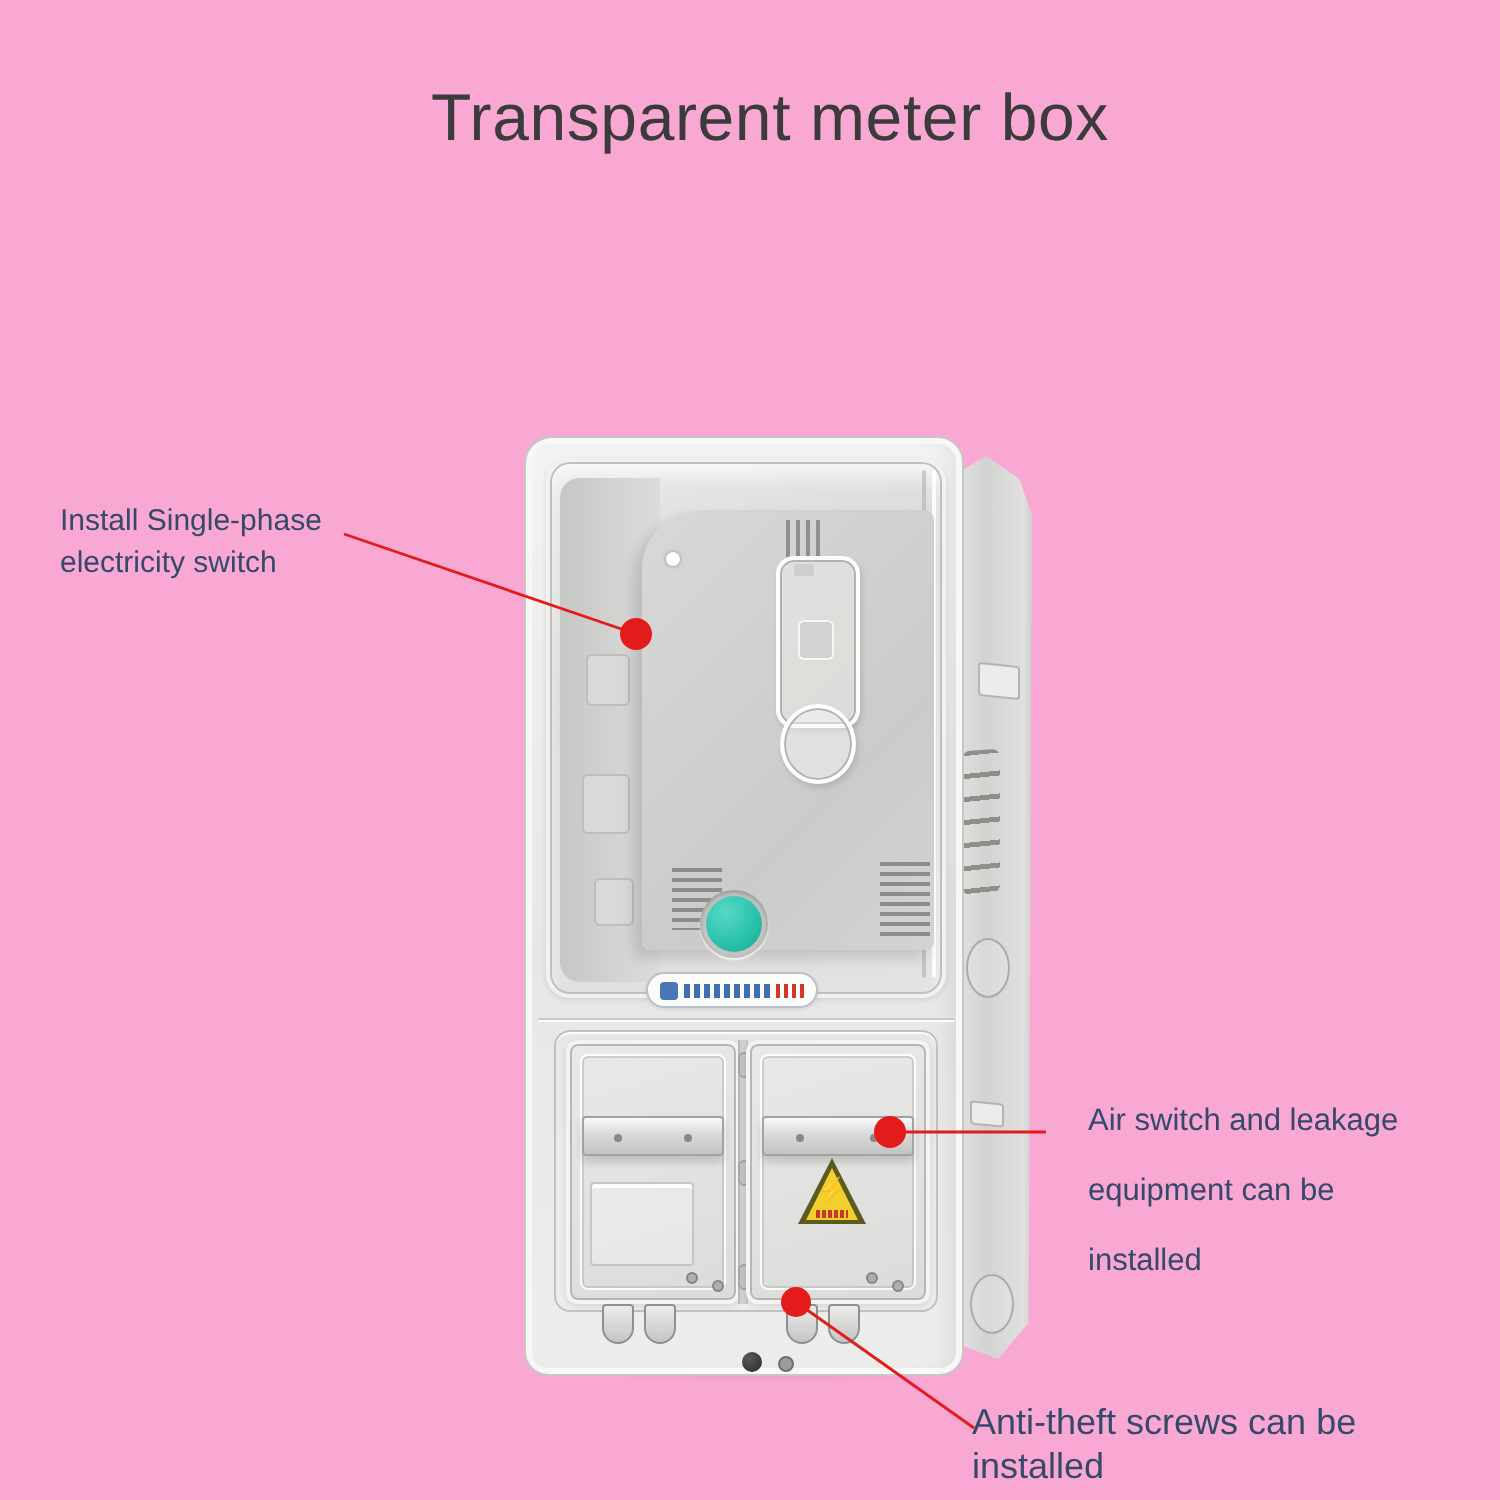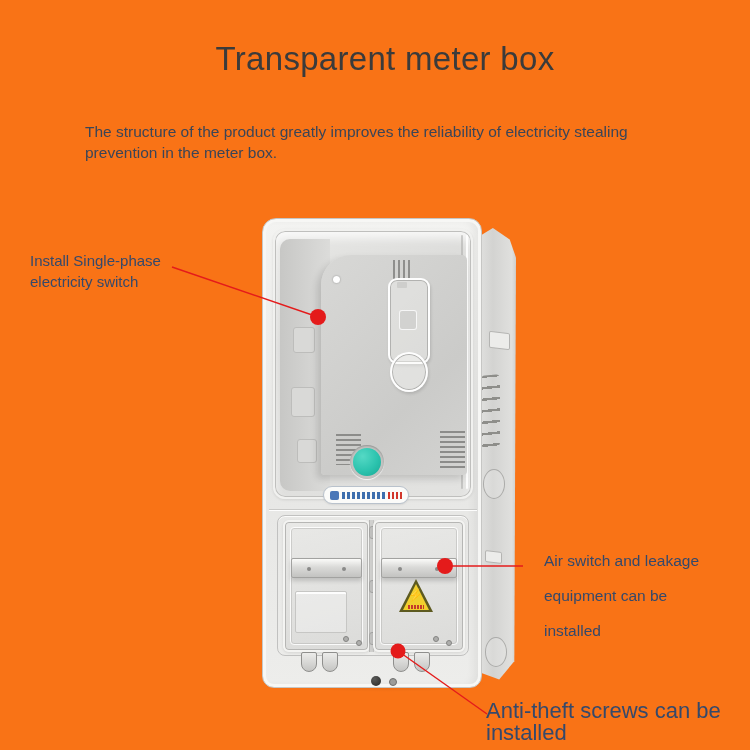--- a/index.html
+++ b/index.html
@@ -1,31 +1,31 @@
 <!DOCTYPE html>
 <html><head>
 <meta charset="utf-8">
 <style>
   * { margin:0; padding:0; box-sizing:border-box; }
   html,body { background:#fff; }
   body { font-family:"Liberation Sans", sans-serif; }
-  .stage { position:relative; width:750px; height:750px; background:#f97316; overflow:hidden; }
+  .stage { position:relative; width:750px; height:750px; background:#f9a8d4; overflow:hidden; }
 
   
   .title { position:absolute; left:55px; top:40px; width:660px; text-align:center;
            font-size:33px; font-weight:400; color:#3b3b3b; letter-spacing:.3px; }
   .intro { position:absolute; font-size:15.5px; line-height:21px; color:#3b4557; }
   .intro-1 { left:85px; top:121px; width:558px; }
   .intro-2 { left:40px; top:170px; width:682px; }
 
   .ann { position:absolute; color:#35496b; }
   .ann-1 { left:30px; top:250px; width:172px; font-size:15px; line-height:21px; }
   .ann-2 { left:544px; top:552px; width:205px; font-size:15.5px; }
   .ann-2 .ann-line { display:block; line-height:18px; margin-bottom:17px; }
-  .ann-3 { left:486px; top:700px; width:242px; font-size:22px; line-height:22px; }
+  .ann-3 { left:486px; top:700px; width:242px; font-size:18px; line-height:22px; }
 
   
   .leaders { position:absolute; left:0; top:0; z-index:6; pointer-events:none; }
   .leaders line { stroke:#e41b1b; stroke-width:1.4; }
   .leaders circle { fill:#e41b1b; }
 
   
   .meter-box { position:absolute; left:262px; top:218px; width:258px; height:470px; }
   .box-shadow { position:absolute; left:18px; top:458px; width:210px; height:16px; border-radius:50%;
                 background:radial-gradient(ellipse at center, rgba(0,0,0,.10), rgba(0,0,0,0) 70%); }
@@ -151,21 +151,20 @@
   .hinge-knuckle { position:absolute; left:-1px; width:7px; height:13px; border-radius:3px;
                    background:#c2c2c0; border:1px solid #a5a5a3; }
   .knuckle-1 { top:6px; } .knuckle-2 { top:60px; } .knuckle-3 { top:112px; }
 </style>
 </head>
 <body>
 
 <div class="stage">
 
   <h1 class="title">Transparent meter box</h1>
-  <p class="intro intro-1">The structure of the product greatly improves the reliability of electricity stealing prevention in the meter box.</p>
 
   <div class="meter-box">
     <div class="box-shadow"></div>
 
     <div class="side-wall">
       <div class="louvers"></div>
       <div class="side-tab side-tab-1"></div>
       <div class="side-tab side-tab-2"></div>
       <div class="knockout knockout-1"></div>
       <div class="knockout knockout-2"></div>

